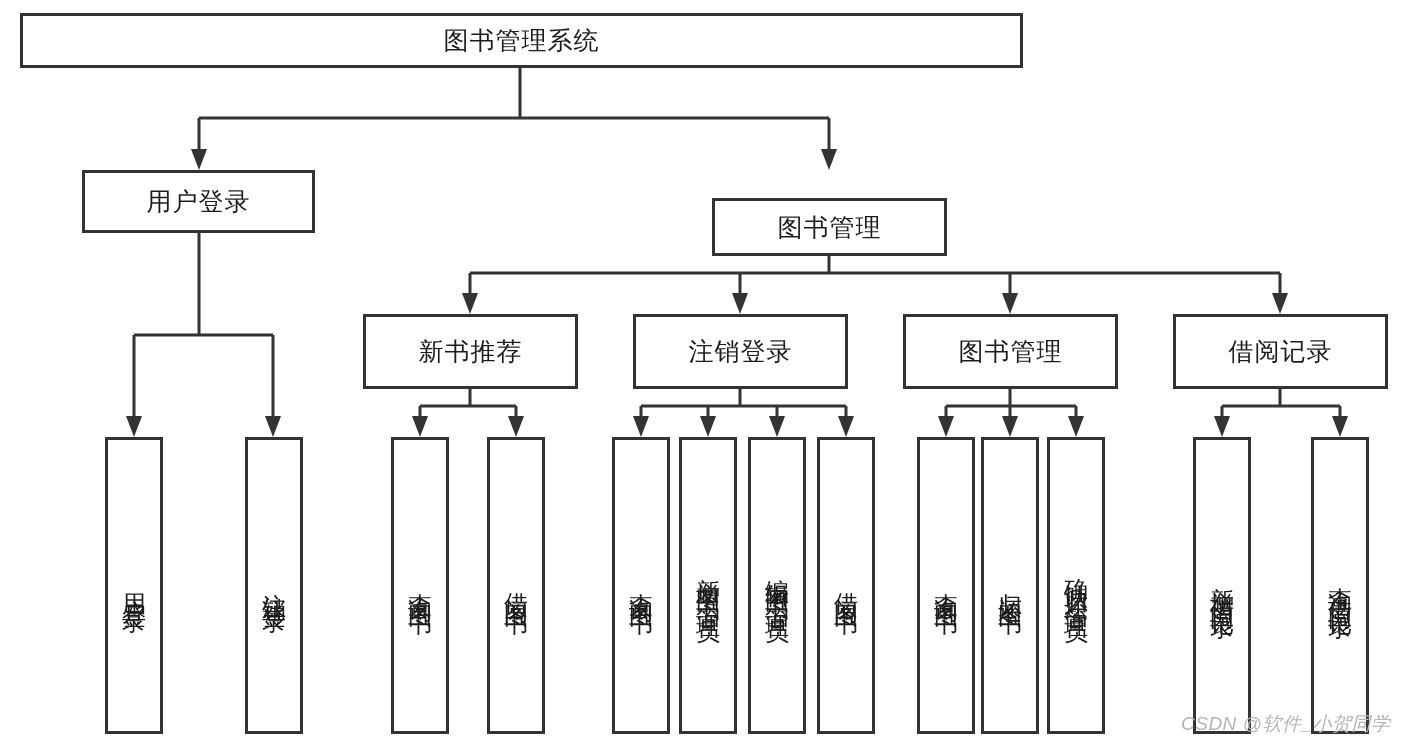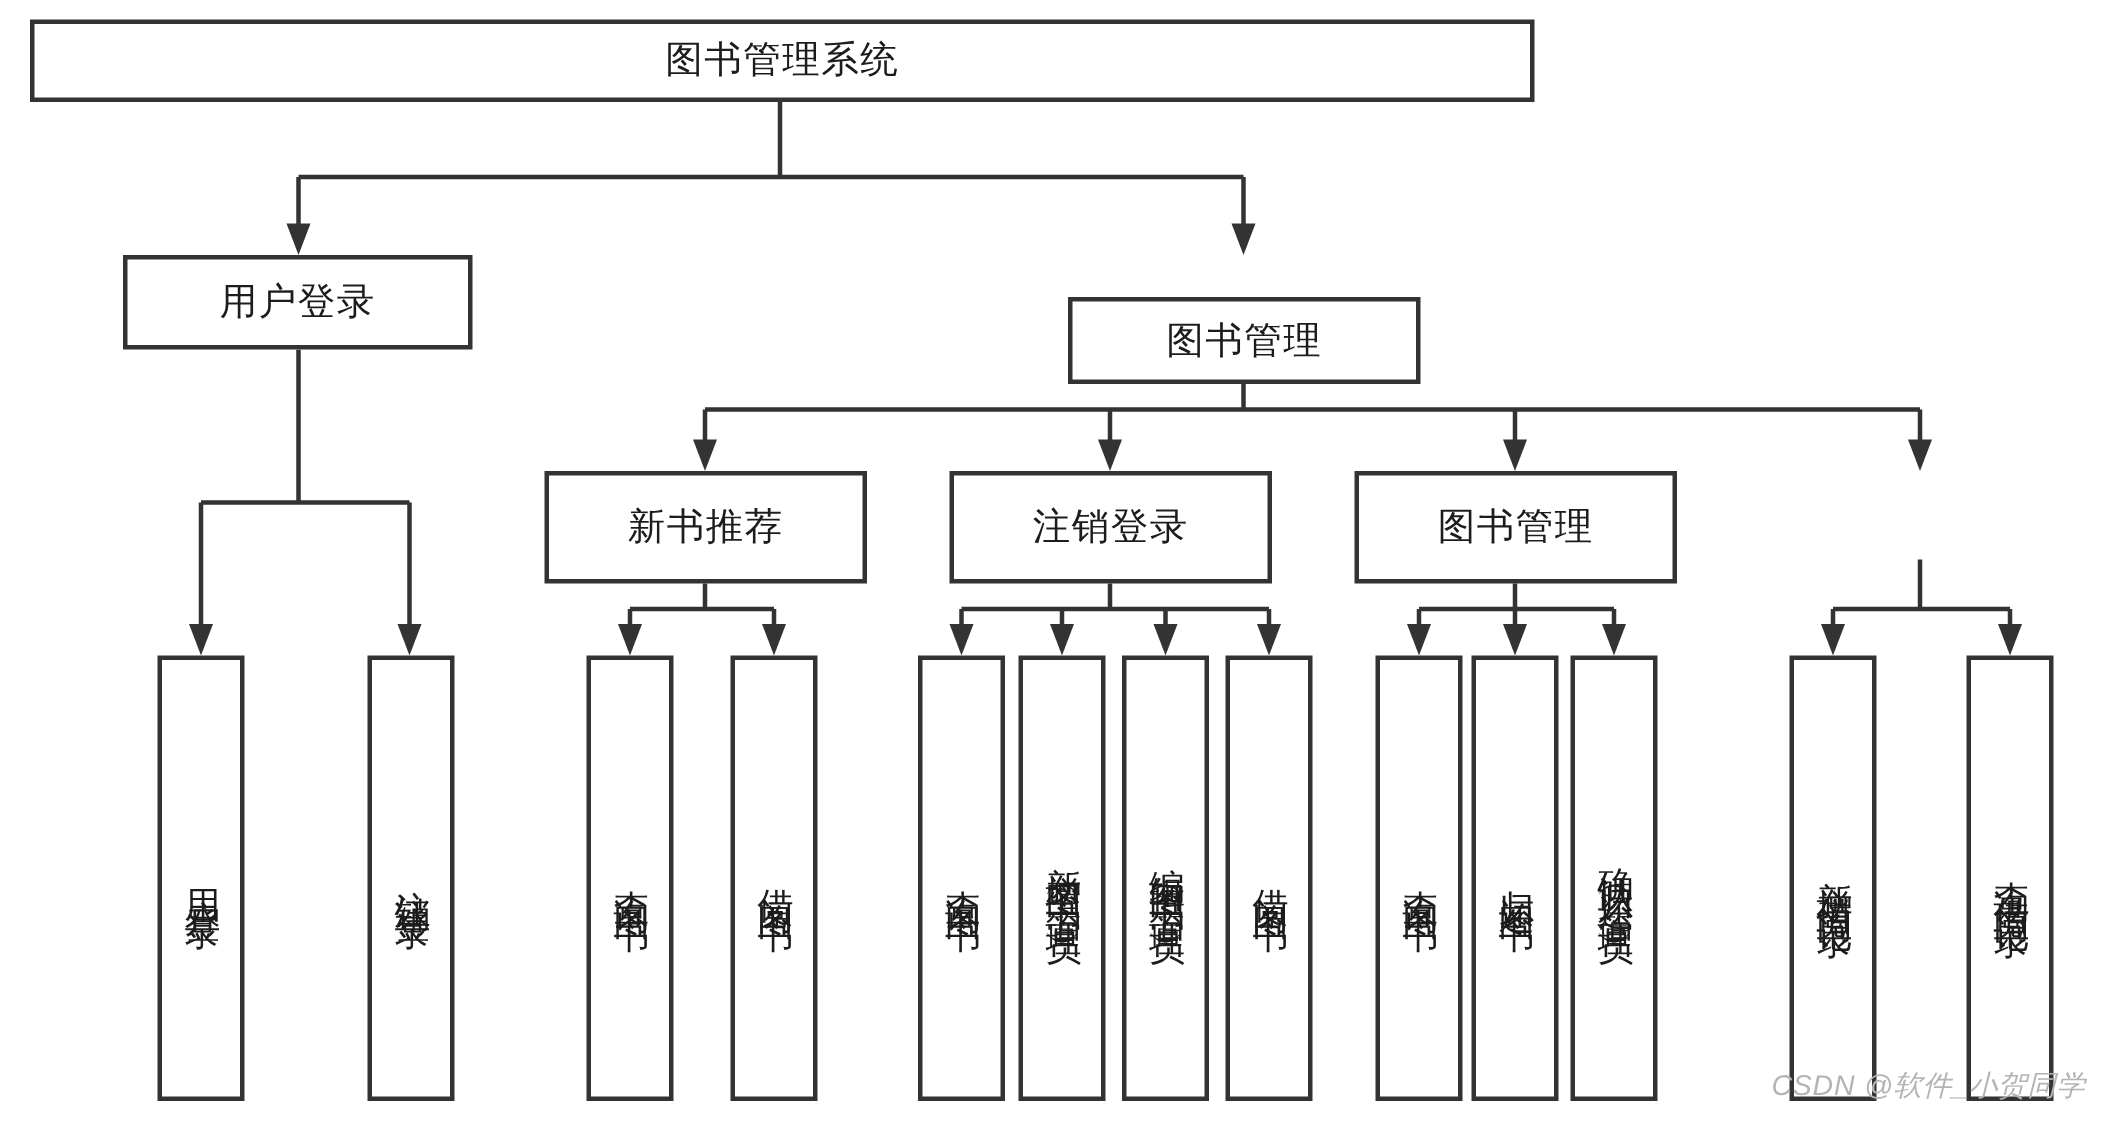--- a/index.html
+++ b/index.html
@@ -92,20 +92,21 @@
   </svg>
 
   <div class="node hnode lvl1">图书管理系统</div>
 
   <div class="node hnode lvl2a">用户登录</div>
   <div class="node hnode lvl2b">图书管理</div>
 
   <div class="node hnode lvl3" style="left:363px">新书推荐</div>
   <div class="node hnode lvl3" style="left:633px">注销登录</div>
   <div class="node hnode lvl3" style="left:903px">图书管理</div>
+  <div class="node hnode lvl3" style="left:1173px">借阅记录</div>
 
   <div class="node vnode" style="left:105px">用户登录</div>
   <div class="node vnode" style="left:245px">注销登录</div>
 
   <div class="node vnode" style="left:391px">查询图书</div>
   <div class="node vnode" style="left:487px">借阅图书</div>
 
   <div class="node vnode" style="left:612px">查询图书</div>
   <div class="node vnode" style="left:679px">新增图书（管理员）</div>
   <div class="node vnode" style="left:748px">编辑图书（管理员）</div>

